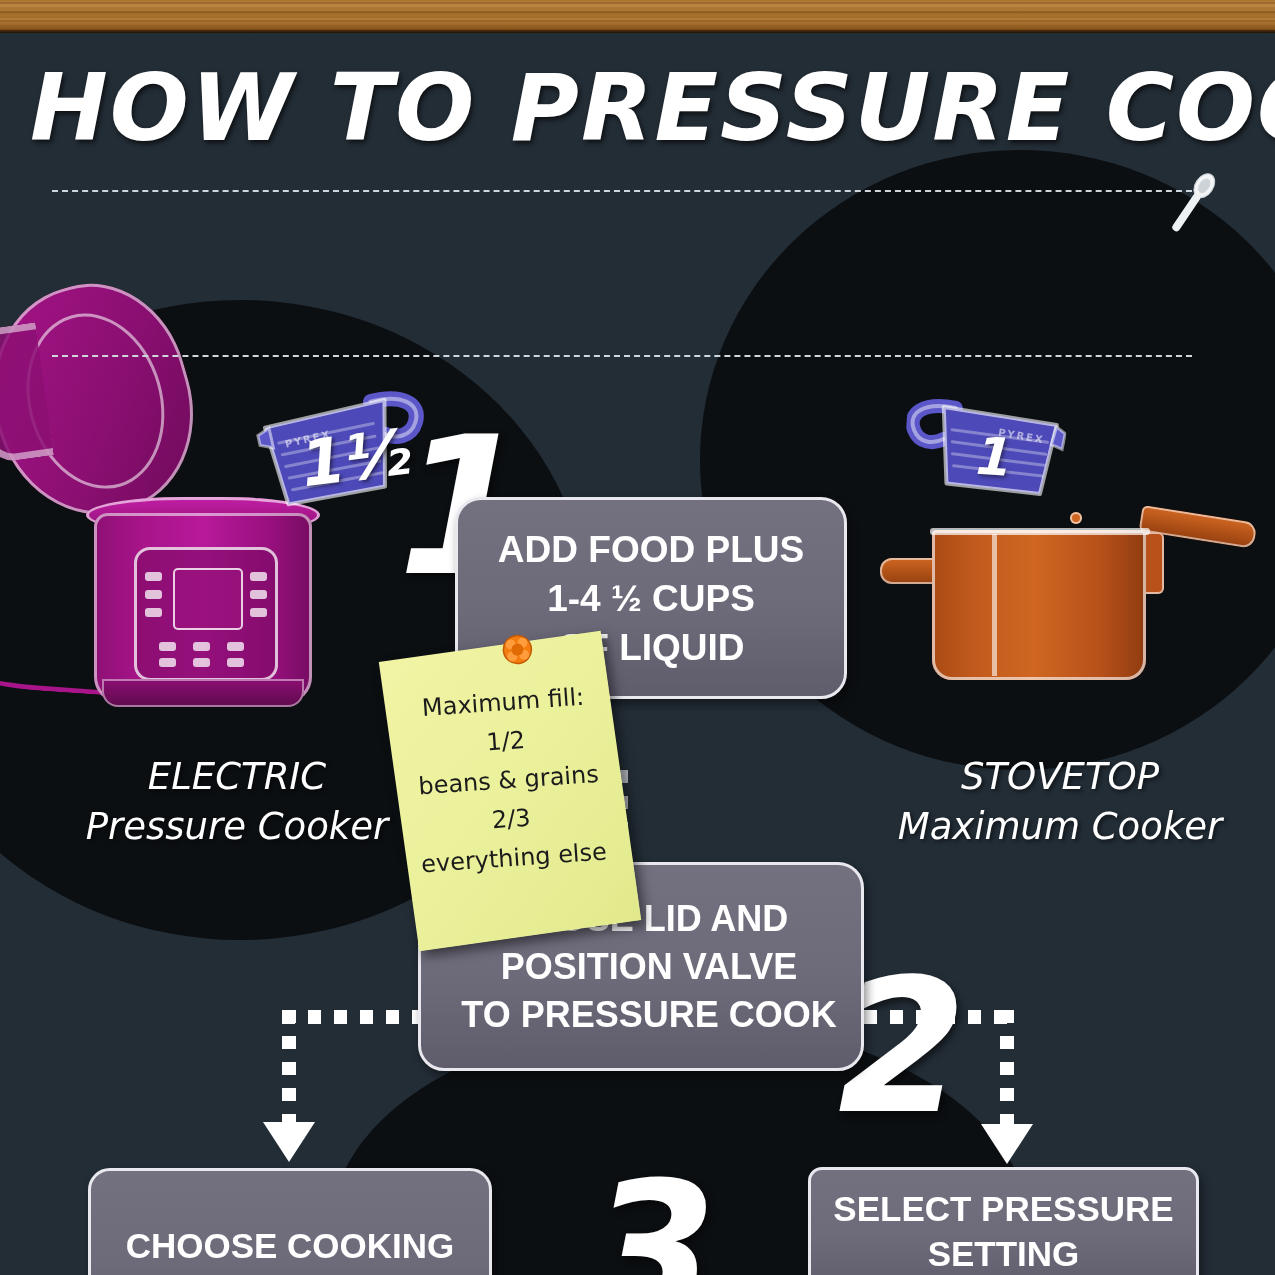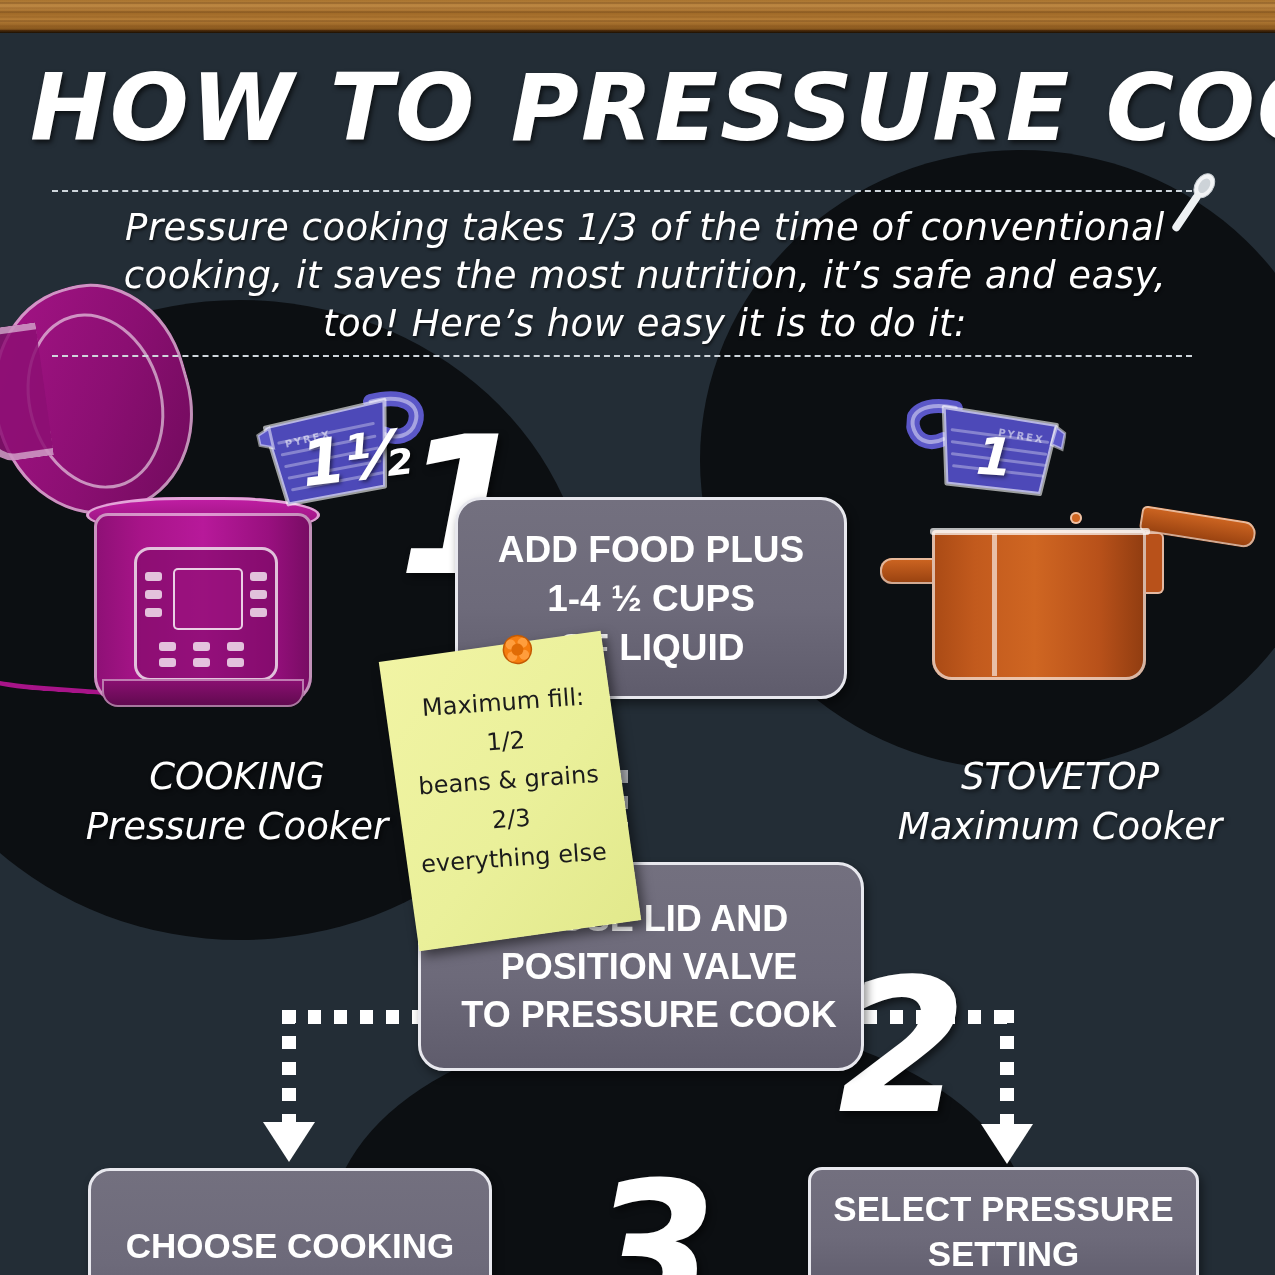--- a/index.html
+++ b/index.html
@@ -421,21 +421,20 @@
 
   <div class="blob blob-left"></div>
   <div class="blob blob-right"></div>
   <div class="blob blob-bottom"></div>
 
   <div class="title">HOW TO PRESSURE COOK</div>
 
   <div class="rule rule-top"></div>
   <div class="rule rule-bottom"></div>
 
-  <div class="subtitle">Pressure cooking takes 1/3 of the time of conventional cooking, it saves the most nutrition, it’s safe and easy, too!   Here’s how easy it is to do it:</div>
 
   <svg class="spoon" viewBox="0 0 20 72">
     <ellipse cx="10" cy="14" rx="9" ry="13" fill="#f2f4f6" stroke="#c9ced3" stroke-width="1"></ellipse>
     <ellipse cx="10" cy="14" rx="5" ry="8" fill="#cdd3d8"></ellipse>
     <rect x="6" y="24" width="8" height="44" rx="4" fill="#eef1f3"></rect>
   </svg>
 
   <div class="appliance ec">
     <div class="ec-cord"></div>
     <div class="ec-lid">
@@ -500,21 +499,21 @@
   <div class="appliance sc">
     <div class="sc-handle-long"></div>
     <div class="sc-handle-neck"></div>
     <div class="sc-handle-short"></div>
     <div class="sc-body"></div>
     <div class="sc-lidline"></div>
     <div class="sc-seam"></div>
     <div class="sc-knob"></div>
   </div>
 
-  <div class="caption cap-left">COOKING
+  <div class="caption cap-left">ELECTRIC
 Pressure Cooker</div>
   <div class="caption cap-right">STOVETOP
 Maximum Cooker</div>
 
   <div class="step-num num1">1</div>
   <div class="step-num num2">2</div>
   <div class="step-num num3">3</div>
 
   <div class="callout callout-1">ADD FOOD PLUS
 1-4 ½  CUPS

